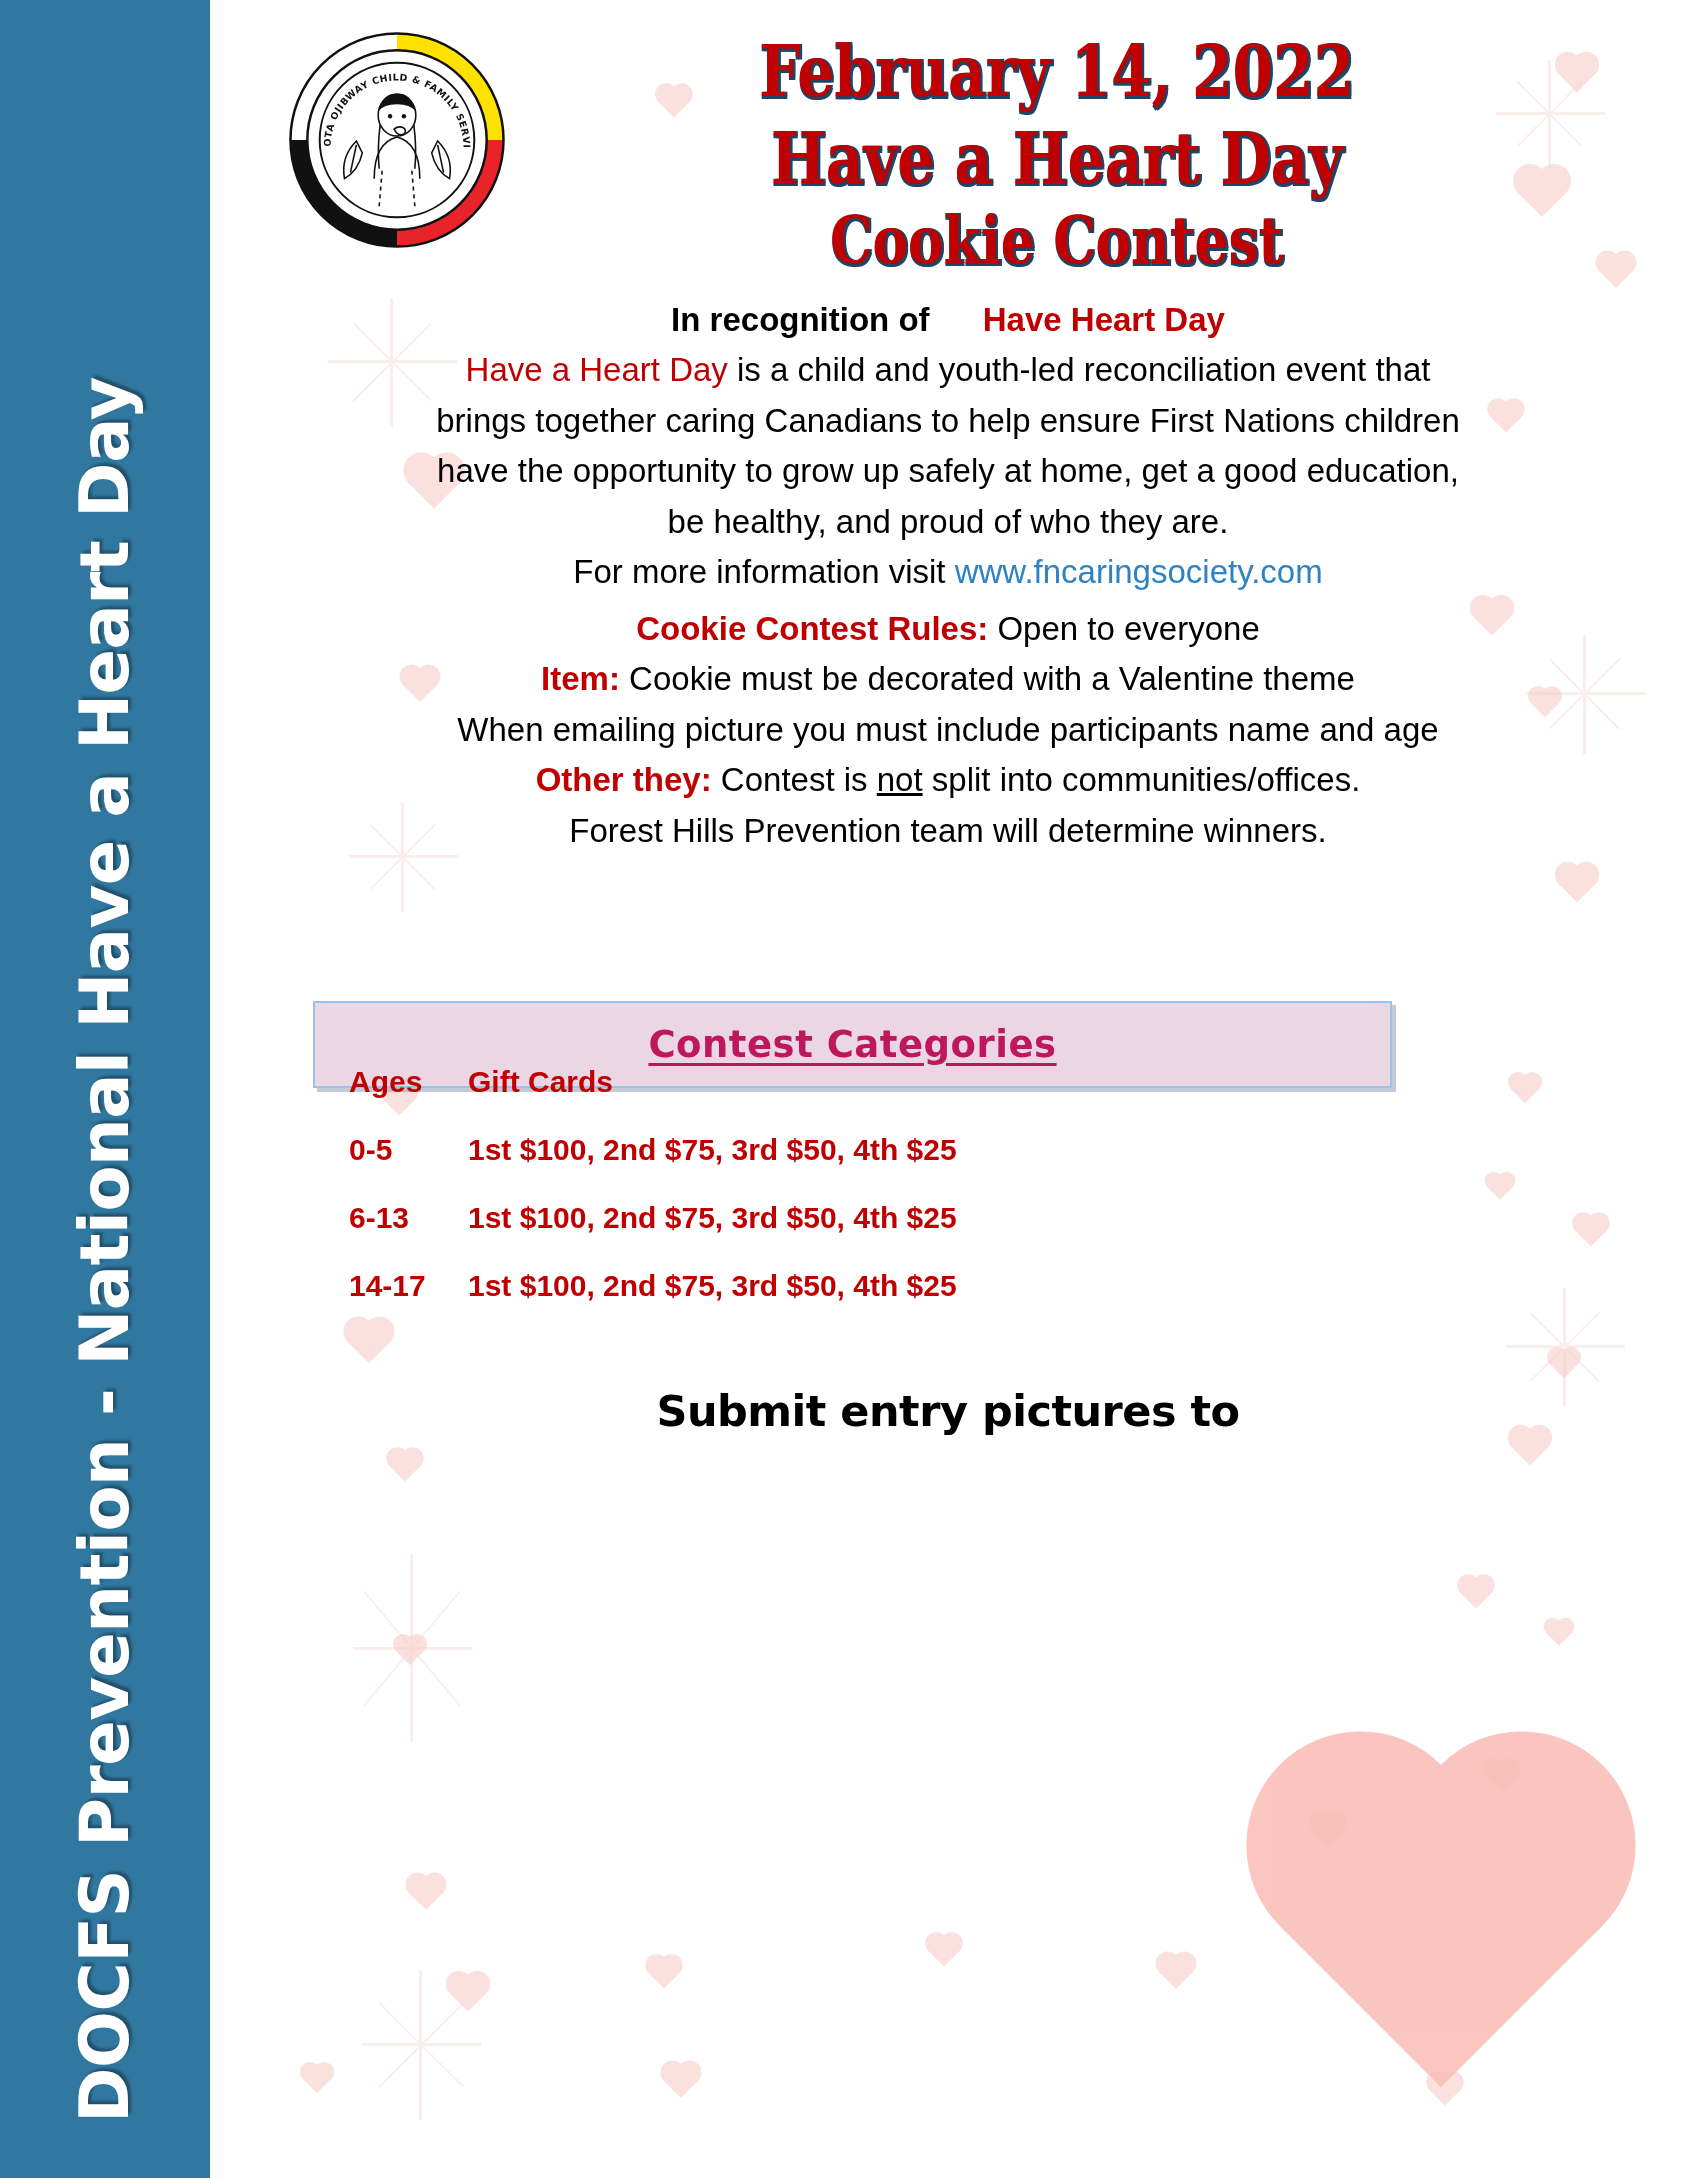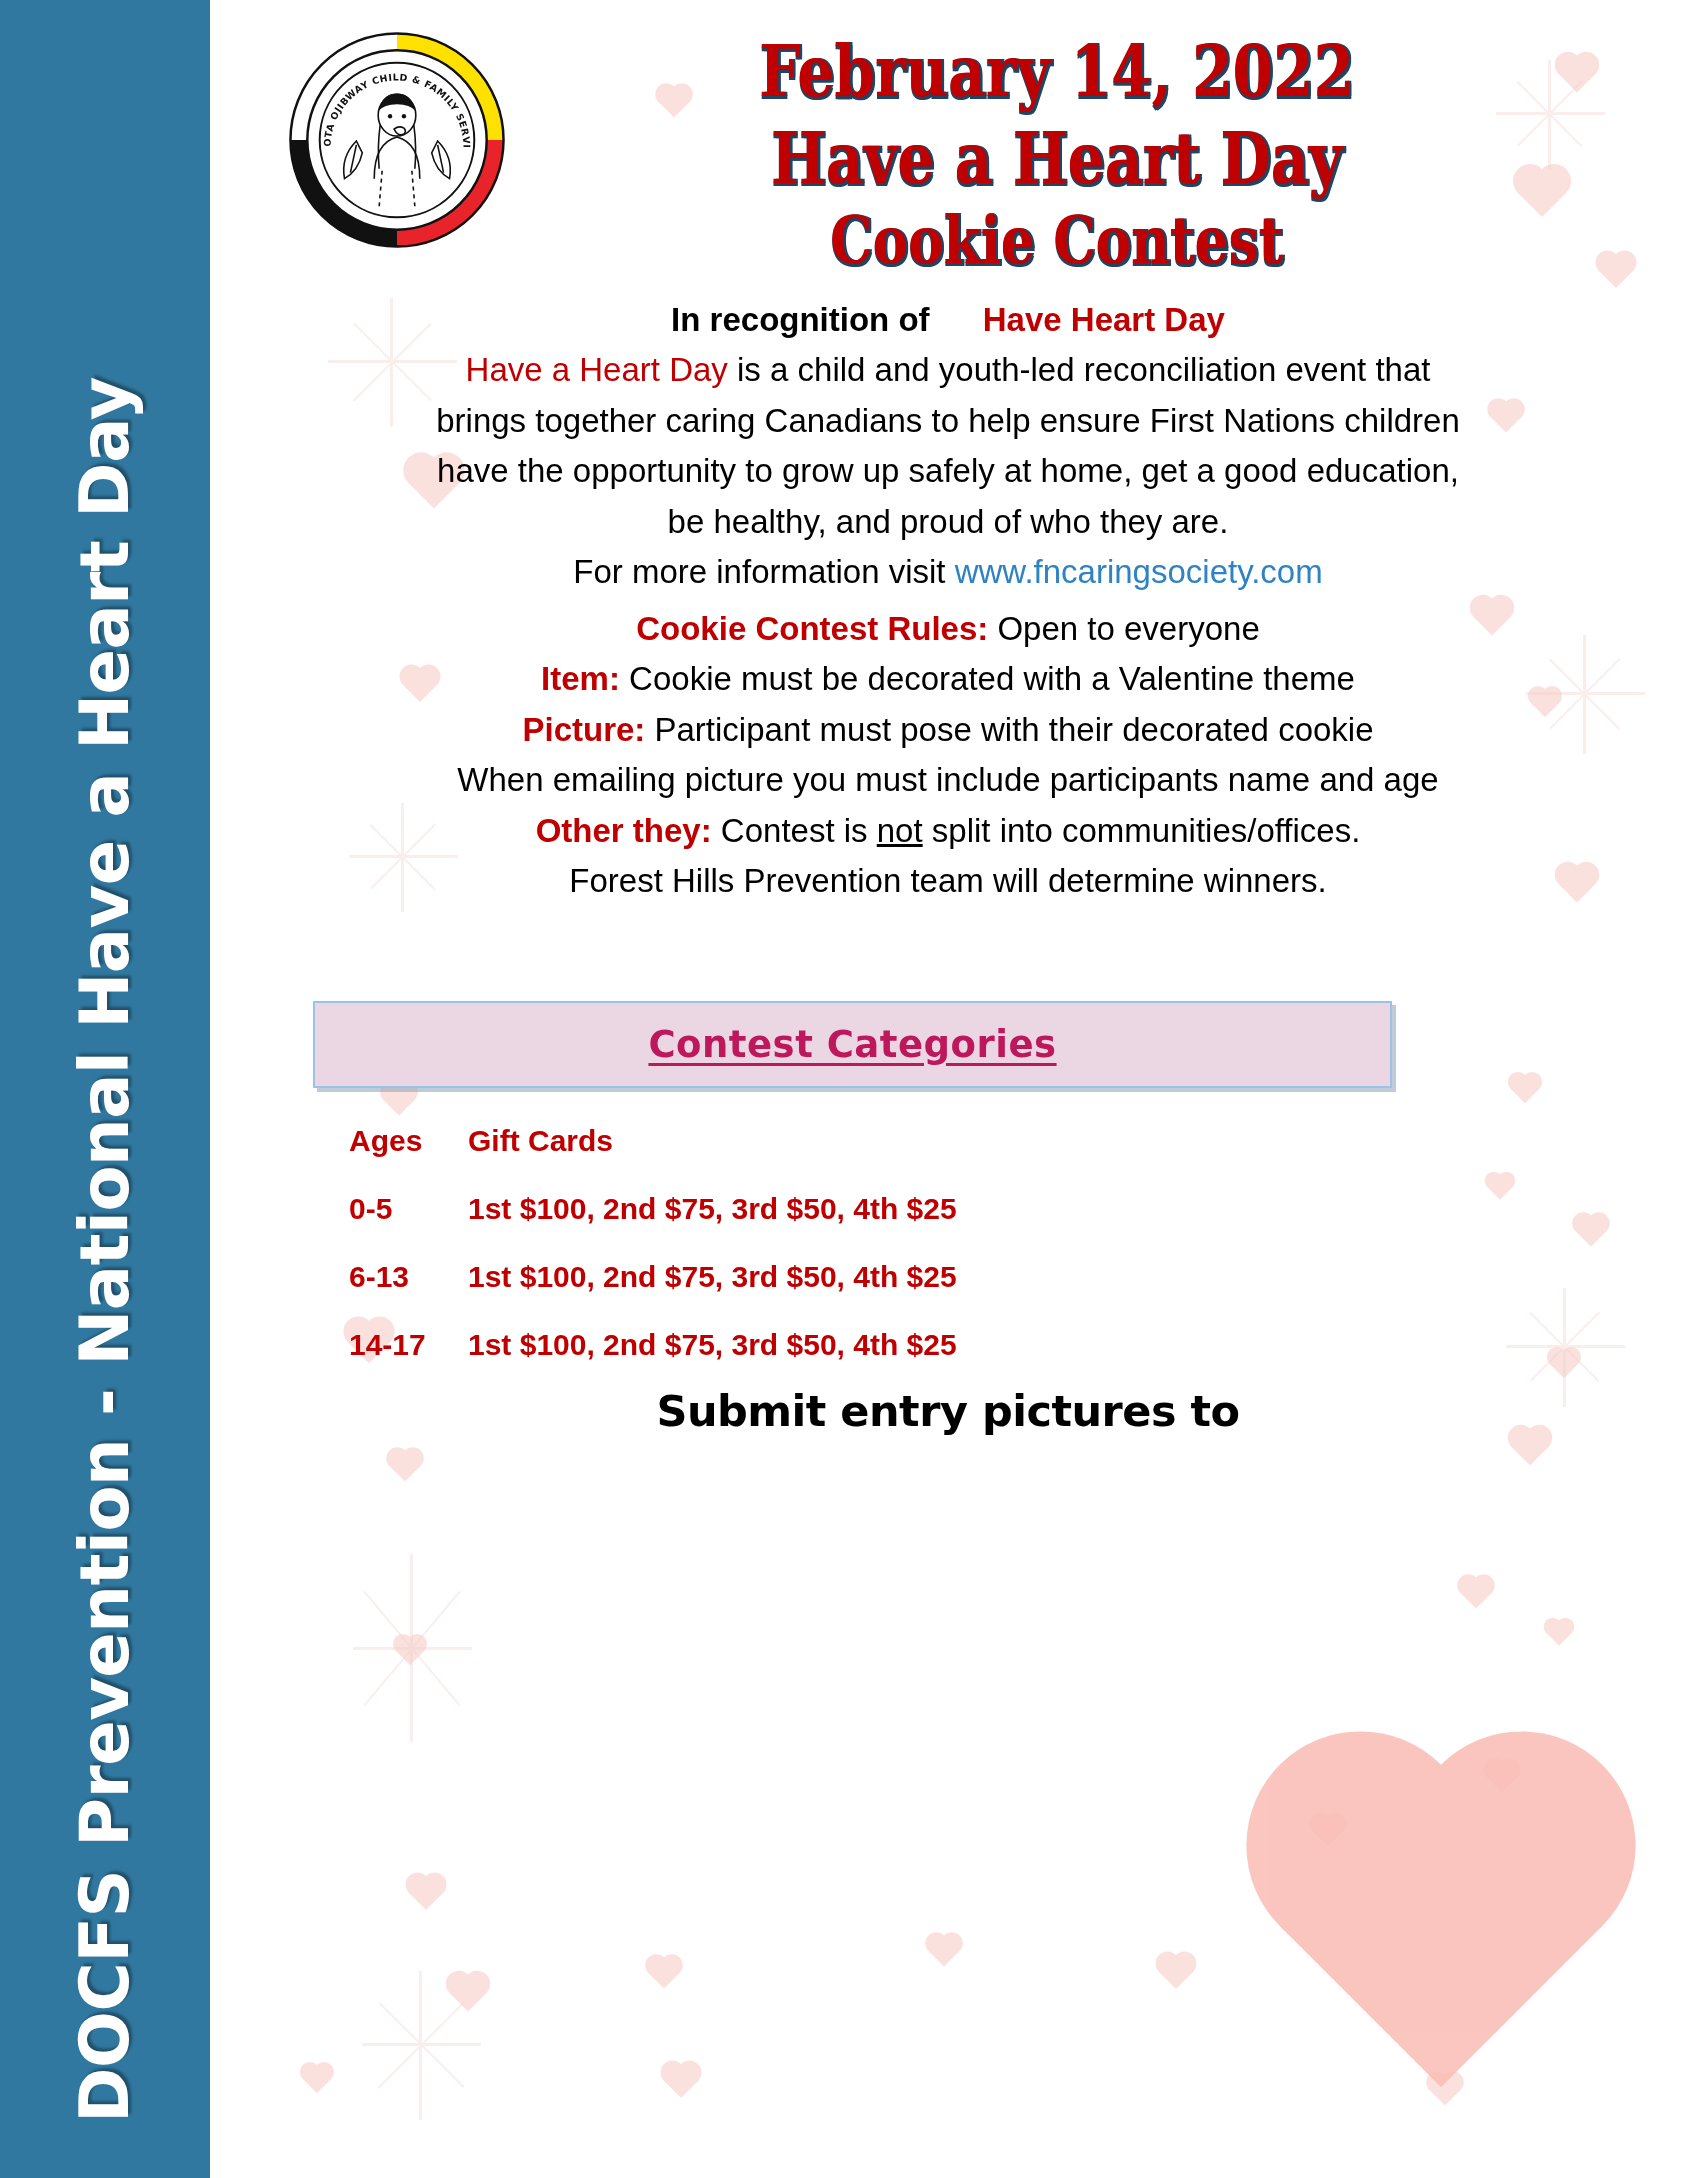--- a/index.html
+++ b/index.html
@@ -200,21 +200,21 @@
     color: #be185d;
     text-decoration: underline;
     text-underline-offset: 6px;
     letter-spacing: 0.5px;
   }
 
   
   #cat-table {
     position: absolute;
     left: 139px;
-    top: 1107px;
+    top: 1048px;
     width: 970px;
     font-family: "Liberation Sans", sans-serif;
     color: #c00000;
     font-weight: bold;
     font-size: 30px;
     border-collapse: collapse;
   }
   #cat-table td, #cat-table th {
     text-align: left;
     padding: 17px 0;
@@ -389,21 +389,20 @@
       <span class="linerow"><span class="red">Have a Heart Day</span><span> is a child and youth-led reconciliation event that</span></span>
       <span class="linerow">brings together caring Canadians to help ensure First Nations children</span>
       <span class="linerow">have the opportunity to grow up safely at home, get a good education,</span>
       <span class="linerow">be healthy, and proud of who they are.</span>
       <span class="linerow"><span>For more information visit </span><span class="link">www.fncaringsociety.com</span></span>
     </div>
 
     <div id="rules">
       <span class="linerow"><span class="lbl">Cookie Contest Rules:</span><span>  Open to everyone</span></span>
       <span class="linerow"><span class="lbl">Item:</span><span>  Cookie must be decorated with a Valentine theme</span></span>
-      <span class="linerow"><span class="lbl">Picture:</span><span>  Participant must pose with their decorated cookie</span></span>
       <span class="linerow">When emailing picture you must include participants name and age</span>
       <span class="linerow"><span class="lbl">Other they:</span><span>  Contest is </span><u>not</u><span> split into communities/offices.</span></span>
       <span class="linerow">Forest Hills Prevention team will determine winners.</span>
     </div>
 
     <div id="cat-box">
       <div id="cat-title">Contest Categories</div>
     </div>
 
     <table id="cat-table">

